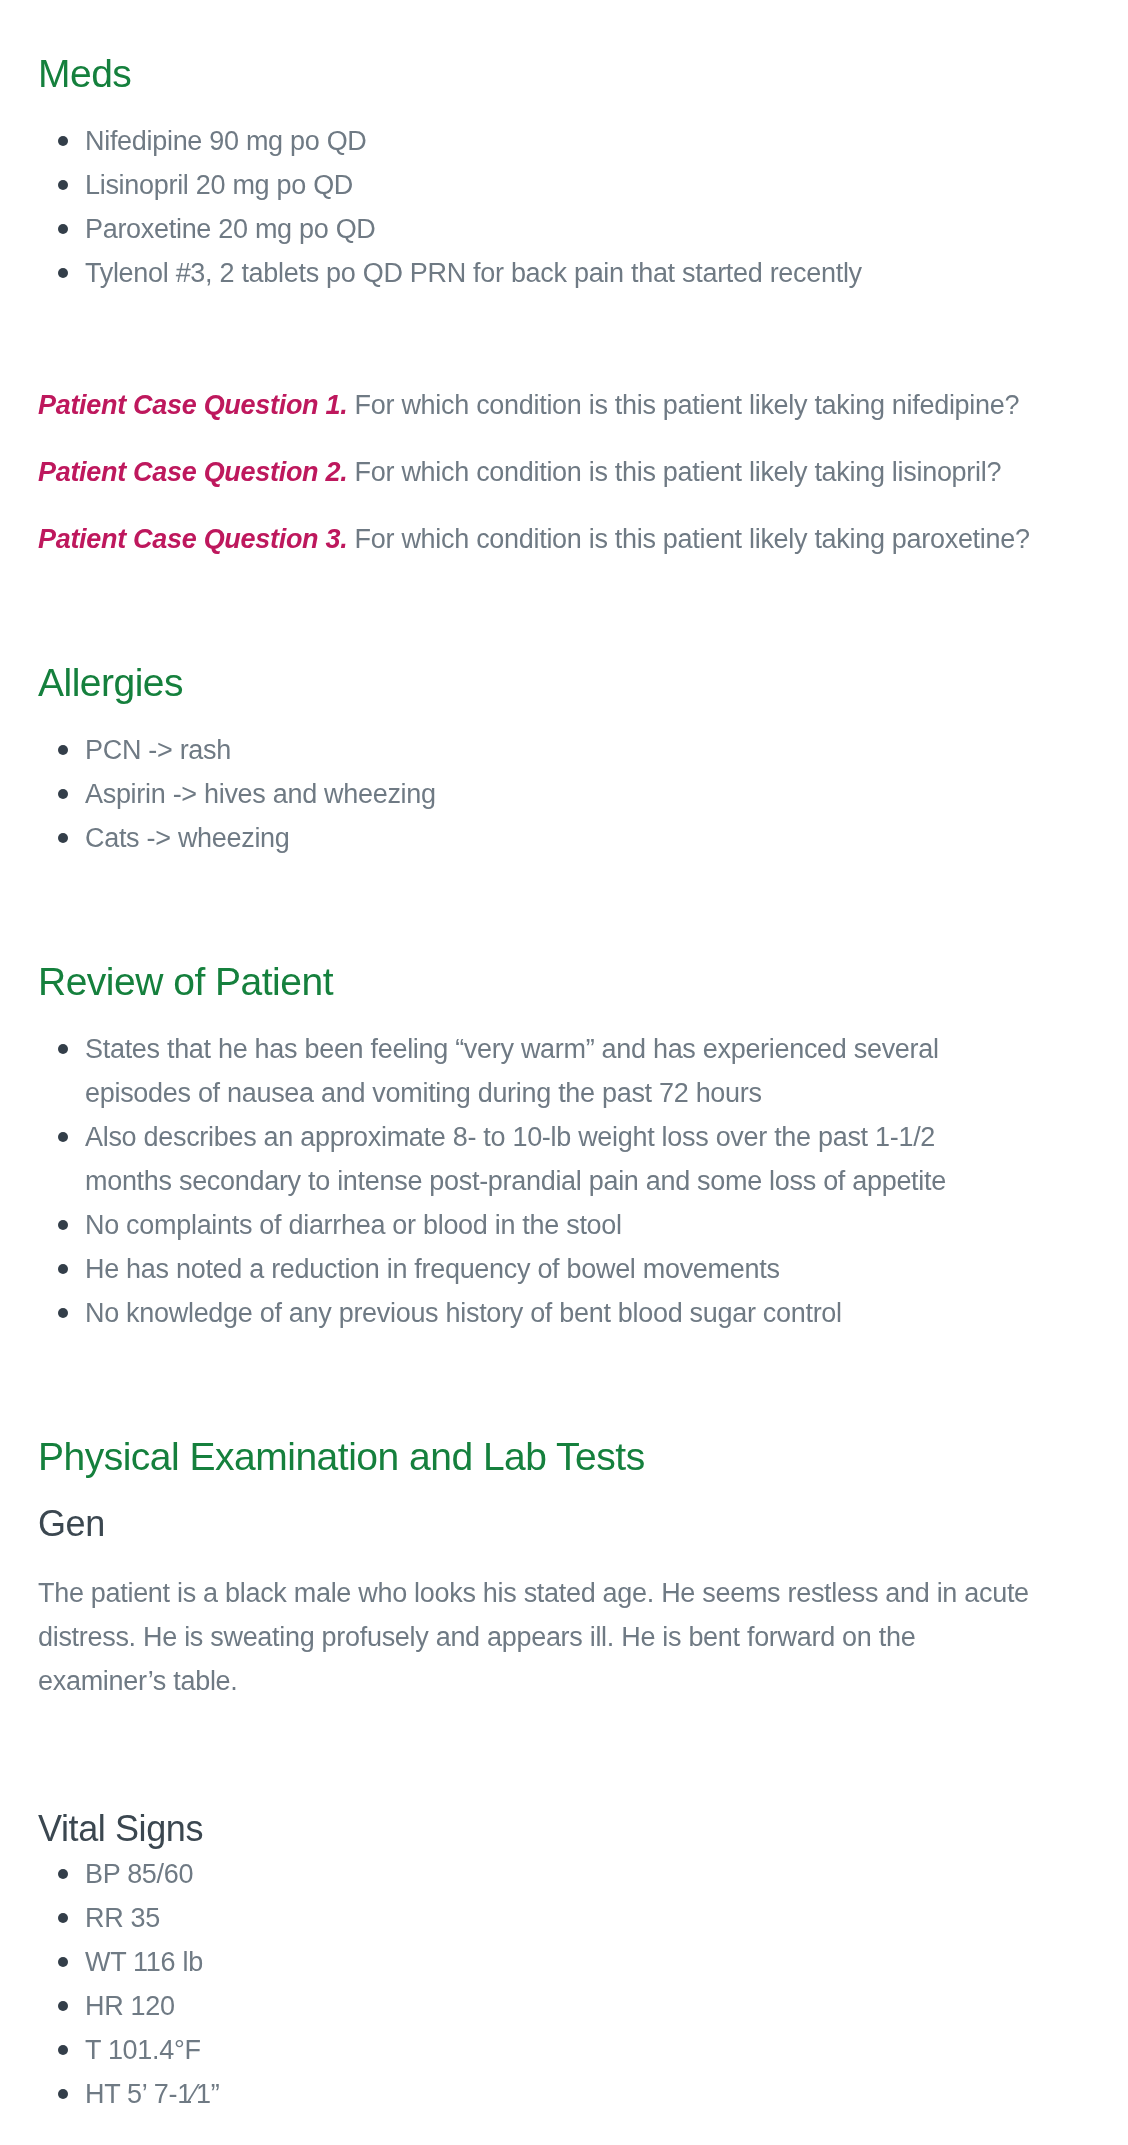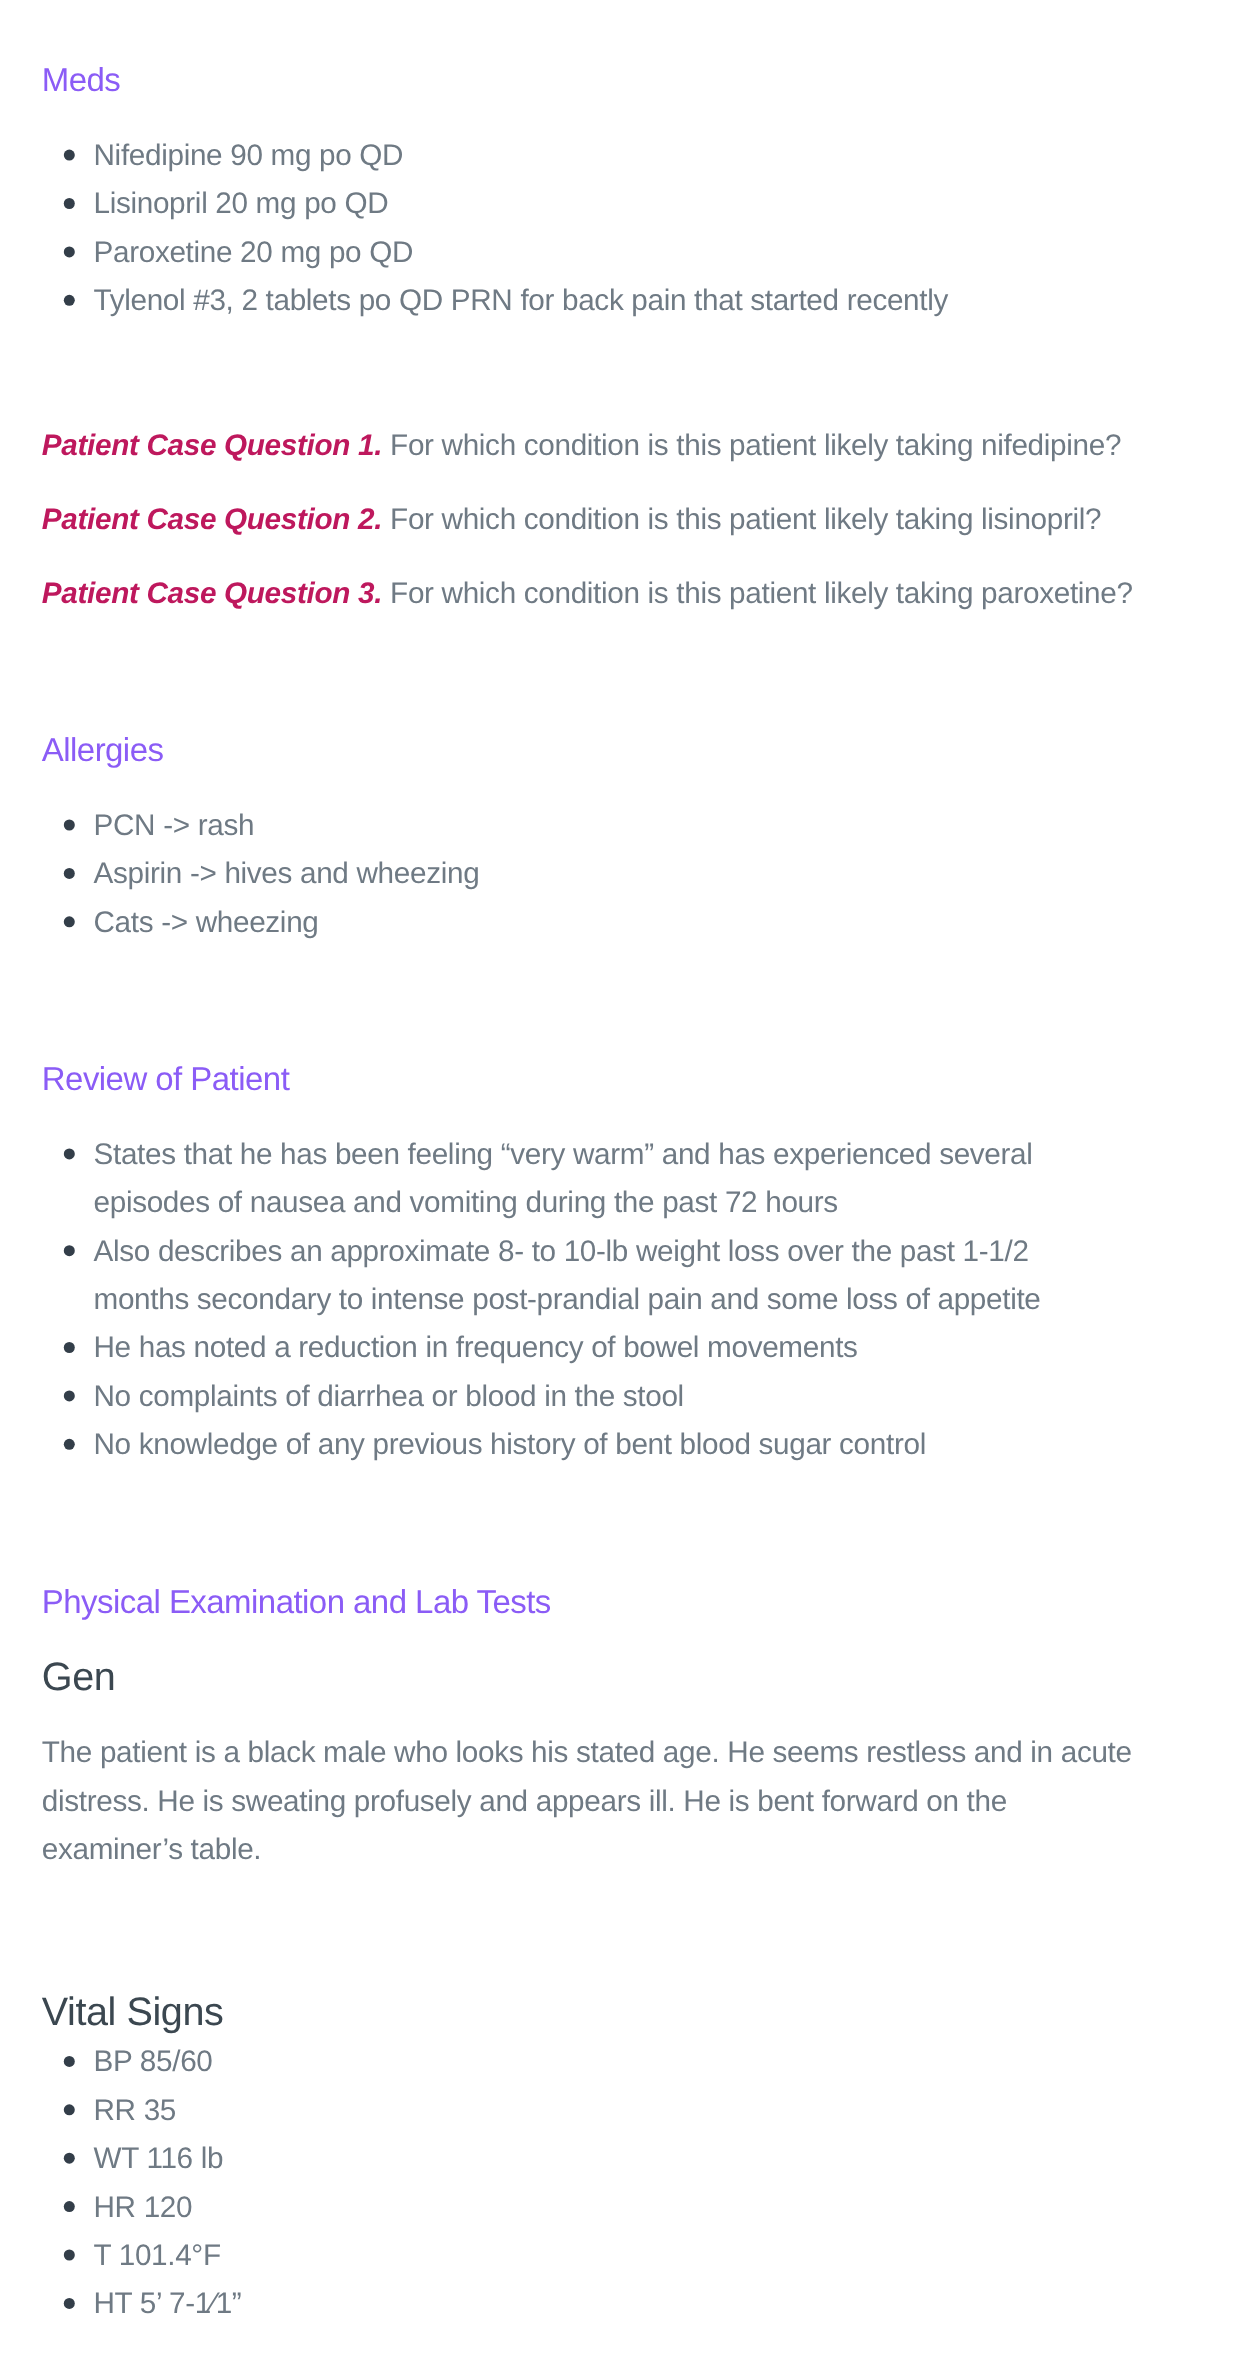--- a/index.html
+++ b/index.html
@@ -8,25 +8,25 @@
     box-sizing: border-box;
     padding: 46px 38px 25px 38px;
     background: #ffffff;
     font-family: "Liberation Sans", "DejaVu Sans", sans-serif;
     font-size: 27px;
     letter-spacing: -0.3px;
     color: #6f7a84;
   }
   section { margin: 0; }
   h1 {
-    font-size: 30px;
+    font-size: 39px;
     line-height: 56px;
     font-weight: 300;
     letter-spacing: -0.5px;
-    color: #8b5cf6;
+    color: #15803d;
     margin: 94px 0 17px 0;
   }
   h1.first { margin-top: 0; }
   h3 {
     font-size: 36px;
     line-height: 43px;
     font-weight: 300;
     letter-spacing: -0.4px;
     color: #3b4750;
     margin: 7px 0 26px 0;
@@ -92,22 +92,22 @@
     </ul>
   </section>
 
   <section>
     <h1>Review of Patient</h1>
     <ul>
       <li>States that he has been feeling “very warm” and has experienced several
 episodes of nausea and vomiting during the past 72 hours</li>
       <li>Also describes an approximate 8- to 10-lb weight loss over the past 1-1/2
 months secondary to intense post-prandial pain and some loss of appetite</li>
+      <li>No complaints of diarrhea or blood in the stool</li>
       <li>He has noted a reduction in frequency of bowel movements</li>
-      <li>No complaints of diarrhea or blood in the stool</li>
       <li>No knowledge of any previous history of bent blood sugar control</li>
     </ul>
   </section>
 
   <section>
     <h1>Physical Examination and Lab Tests</h1>
     <h3>Gen</h3>
     <p class="body-text">The patient is a black male who looks his stated age. He seems restless and in acute
 distress. He is sweating profusely and appears ill. He is bent forward on the
 examiner’s table.</p>

